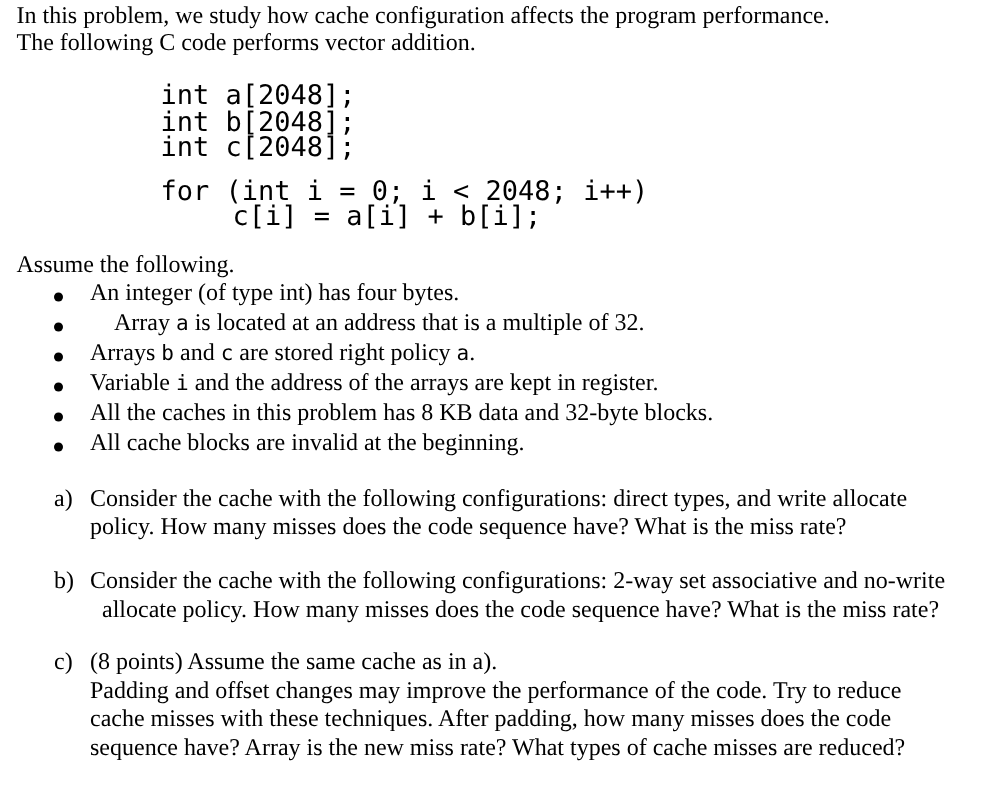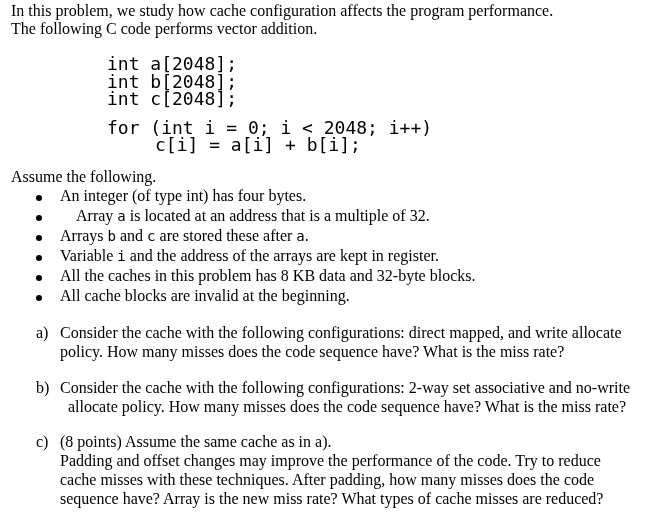--- a/index.html
+++ b/index.html
@@ -32,35 +32,35 @@
   <div class="line" style="left:11px; top:167px;">Assume the following.</div>
 
   <div>
     <span class="bullet" style="left:36px; top:195px;"></span>
     <div class="line" style="left:60px; top:186px;">An integer (of type int) has four bytes.</div>
 
     <span class="bullet" style="left:36px; top:215px;"></span>
     <div class="line" style="left:76px; top:206px;"><span>Array </span><span class="mono">a</span><span> is located at an address that is a multiple of 32.</span></div>
 
     <span class="bullet" style="left:36px; top:235px;"></span>
-    <div class="line" style="left:60px; top:226px;"><span>Arrays </span><span class="mono">b</span><span> and </span><span class="mono">c</span><span> are stored these after </span><span class="mono">a</span><span>.</span></div>
+    <div class="line" style="left:60px; top:226px;"><span>Arrays </span><span class="mono">b</span><span> and </span><span class="mono">c</span><span> are stored right policy </span><span class="mono">a</span><span>.</span></div>
 
     <span class="bullet" style="left:36px; top:255px;"></span>
     <div class="line" style="left:60px; top:246px;"><span>Variable </span><span class="mono">i</span><span> and the address of the arrays are kept in register.</span></div>
 
     <span class="bullet" style="left:36px; top:275px;"></span>
     <div class="line" style="left:60px; top:266px;">All the caches in this problem has 8 KB data and 32-byte blocks.</div>
 
     <span class="bullet" style="left:36px; top:295px;"></span>
     <div class="line" style="left:60px; top:286px;">All cache blocks are invalid at the beginning.</div>
   </div>
 
   <div>
     <div class="label" style="left:36px; top:323px;">a)</div>
-    <div class="line" style="left:60px; top:323px;">Consider the cache with the following configurations: direct mapped, and write allocate</div>
+    <div class="line" style="left:60px; top:323px;">Consider the cache with the following configurations: direct types, and write allocate</div>
     <div class="line" style="left:60px; top:342px;">policy. How many misses does the code sequence have? What is the miss rate?</div>
   </div>
 
   <div>
     <div class="label" style="left:36px; top:378px;">b)</div>
     <div class="line" style="left:60px; top:378px;">Consider the cache with the following configurations: 2-way set associative and no-write</div>
     <div class="line" style="left:68px; top:397px;">allocate policy. How many misses does the code sequence have? What is the miss rate?</div>
   </div>
 
   <div>

